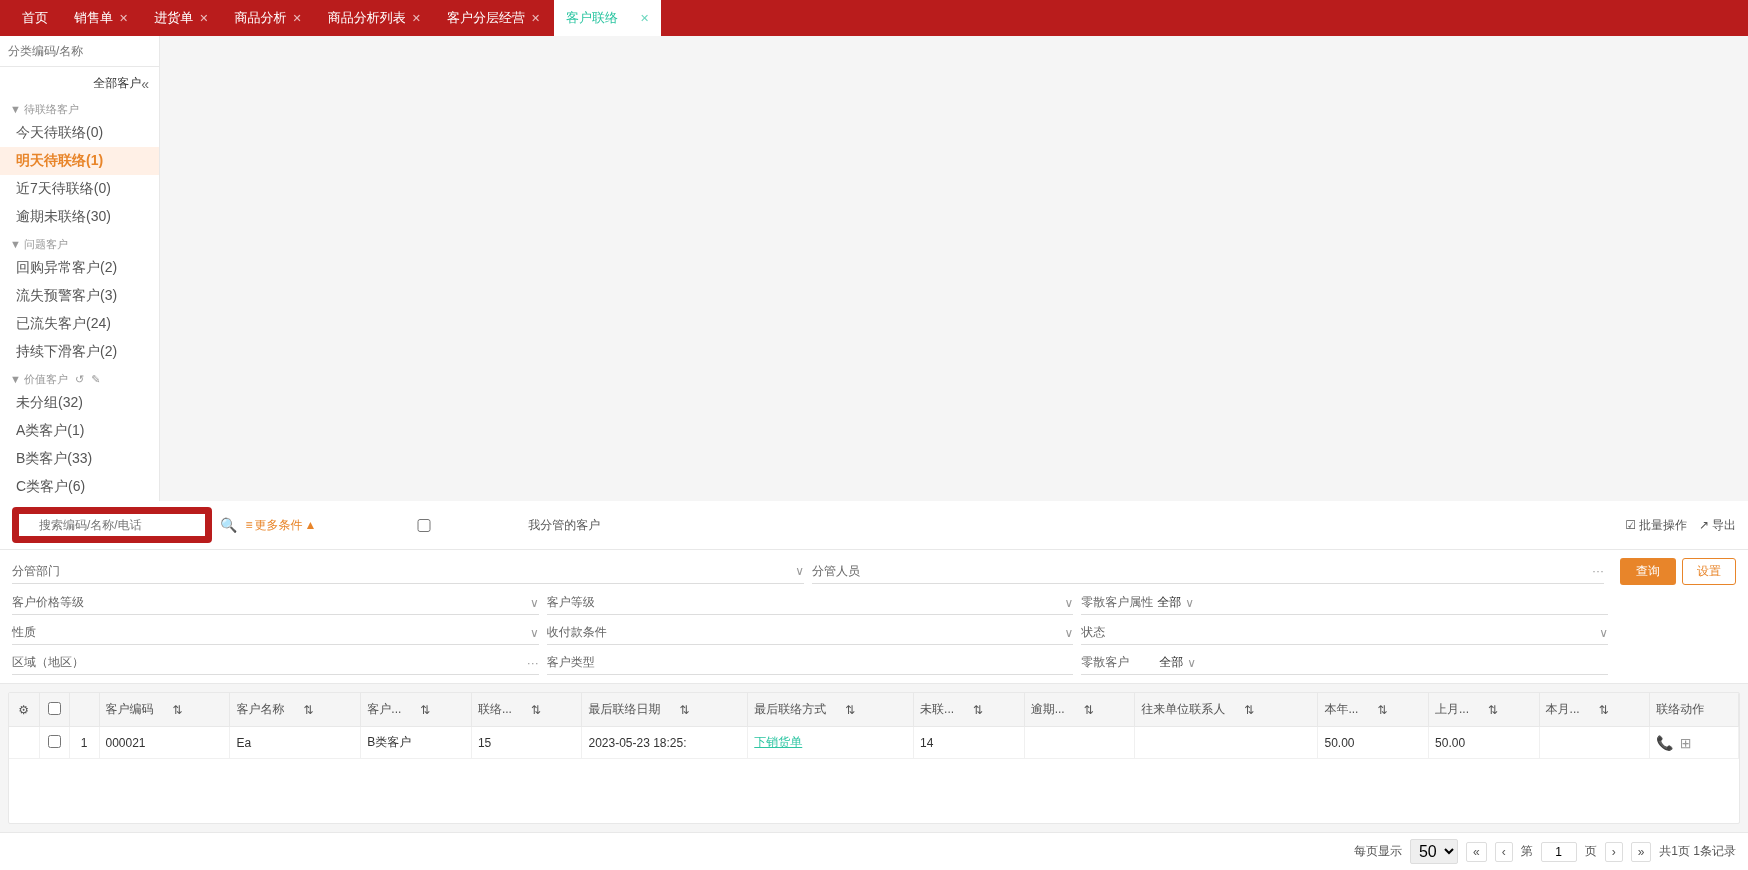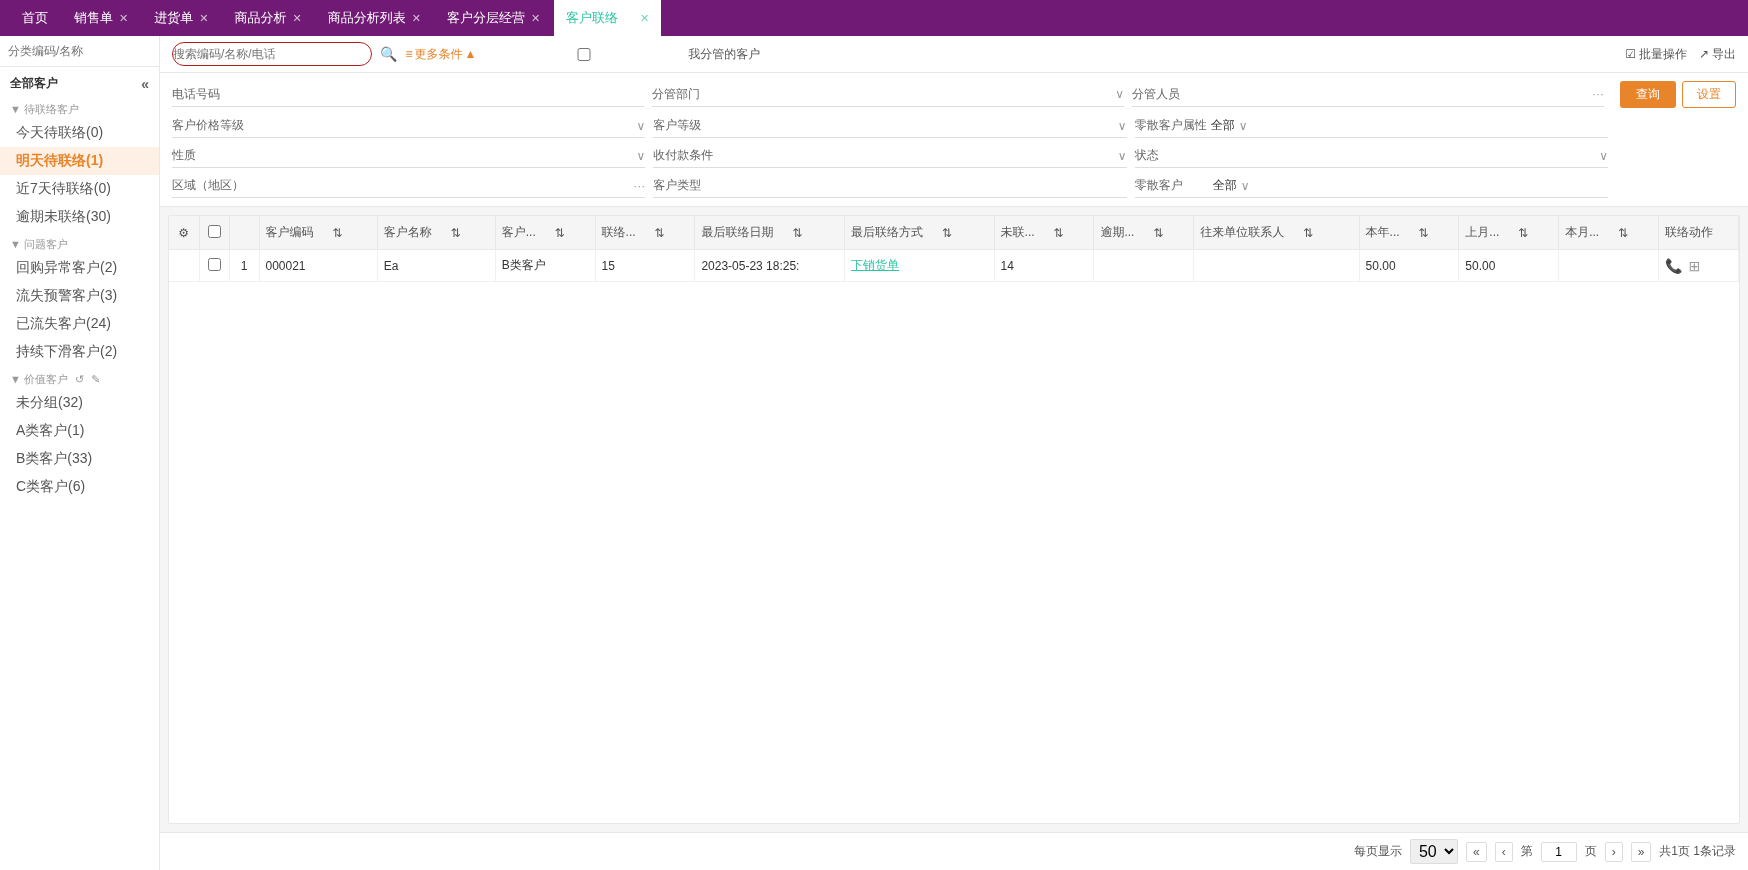--- a/index.html
+++ b/index.html
@@ -1,20 +1,20 @@
 <!DOCTYPE html>
 <html><head>
   <meta charset="utf-8">
   <style>
     * { box-sizing: border-box; margin: 0; padding: 0; }
     body { font-family: "Microsoft YaHei", Arial, sans-serif; font-size: 12px; background: #f5f5f5; color: #333; }
 
     
     .top-nav {
-      background: #701a75;
+      background: #b91c1c;
       height: 36px;
       display: flex;
       align-items: center;
       padding: 0 10px;
       gap: 2px;
     }
     .nav-item {
       color: #fff;
       padding: 0 12px;
       height: 36px;
@@ -26,20 +26,21 @@
     }
     .nav-item.active { background: #fff; color: #2dc5a2; gap: 16px; }
     .nav-item .close-icon { margin-left: 6px; font-size: 11px; color: inherit; opacity: 0.7; }
     .nav-item.active .close-icon { color: #2dc5a2; }
 
     
     .main-layout {
       display: flex;
       height: calc(100vh - 36px);
       overflow: hidden;
+      flex-direction: column;
     }
 
     
     .sidebar {
       width: 160px;
       background: #fff;
       border-right: 1px solid #e8e8e8;
       overflow-y: auto;
       flex-shrink: 0;
     }
@@ -54,23 +55,23 @@
       flex: 1;
       border: none;
       outline: none;
       font-size: 12px;
       color: #999;
     }
 
     .sidebar-group-header {
       display: flex;
       align-items: center;
-      justify-content: space-between;
+      justify-content: flex-end;
       padding: 8px 10px 4px;
-      font-weight: bold;
+      font-weight: normal;
       font-size: 12px;
       color: #333;
       cursor: pointer;
     }
     .sidebar-group-header .collapse-icon { font-size: 14px; color: #666; }
     .sidebar-section-title {
       padding: 6px 10px 2px;
       color: #999;
       font-size: 11px;
     }
@@ -103,23 +104,23 @@
     
     .filter-bar {
       background: #fff;
       padding: 6px 12px;
       display: flex;
       align-items: center;
       gap: 8px;
       border-bottom: 1px solid #e8e8e8;
     }
     .filter-bar input {
-      border: 1px solid #b91c1c;
-      border-radius: 12px;
-      padding: 4px 0;
+      border: 7px solid #b91c1c;
+      border-radius: 4px;
+      padding: 4px 20px;
       font-size: 12px;
       width: 200px;
       outline: none;
       color: #999;
     }
     .filter-search-btn {
       background: none;
       border: none;
       cursor: pointer;
       color: #2dc5a2;
@@ -402,24 +403,20 @@
         <button class="export-btn">
           <span>↗</span>
           <span>导出</span>
         </button>
       </div>
     </div>
 
     <div class="adv-filter">
 
       <div class="adv-filter-row">
-        <div class="filter-field">
-          <label>电话号码</label>
-          <input type="text" style="">
-        </div>
         <div class="filter-field">
           <label>分管部门</label>
           <span style="flex:1;"></span>
           <span class="dropdown-arrow">∨</span>
         </div>
         <div class="filter-field">
           <label>分管人员</label>
           <span style="flex:1;"></span>
           <span class="more-btn">···</span>
         </div>

